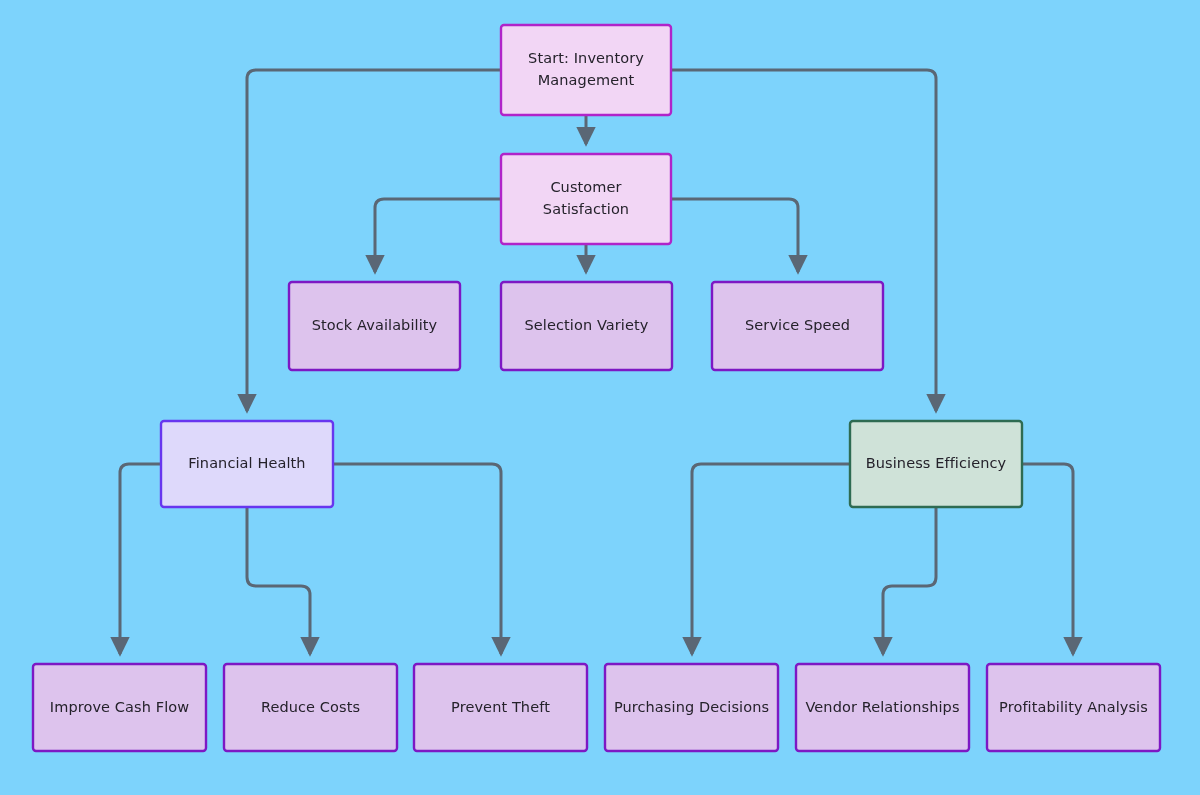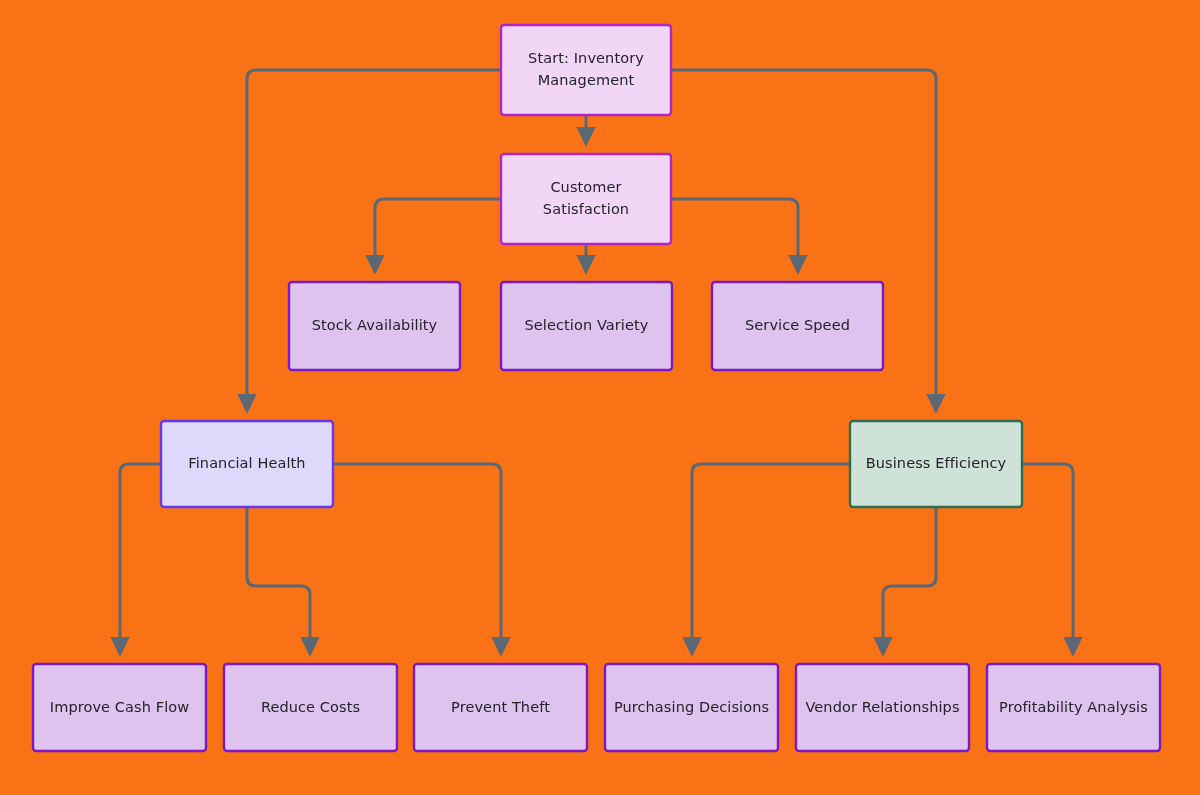--- a/index.html
+++ b/index.html
@@ -10,21 +10,21 @@
   body {
     width: 1200px;
     height: 795px;
     font-family: "DejaVu Sans", "Liberation Sans", sans-serif;
     overflow: hidden;
   }
   #flow-root {
     position: relative;
     width: 1200px;
     height: 795px;
-    background: #f97316;
+    background: #7dd3fc;
   }
   svg.flow-canvas {
     position: absolute;
     inset: 0;
     width: 1200px;
     height: 795px;
     display: block;
   }
   .edge-path {
     fill: none;

